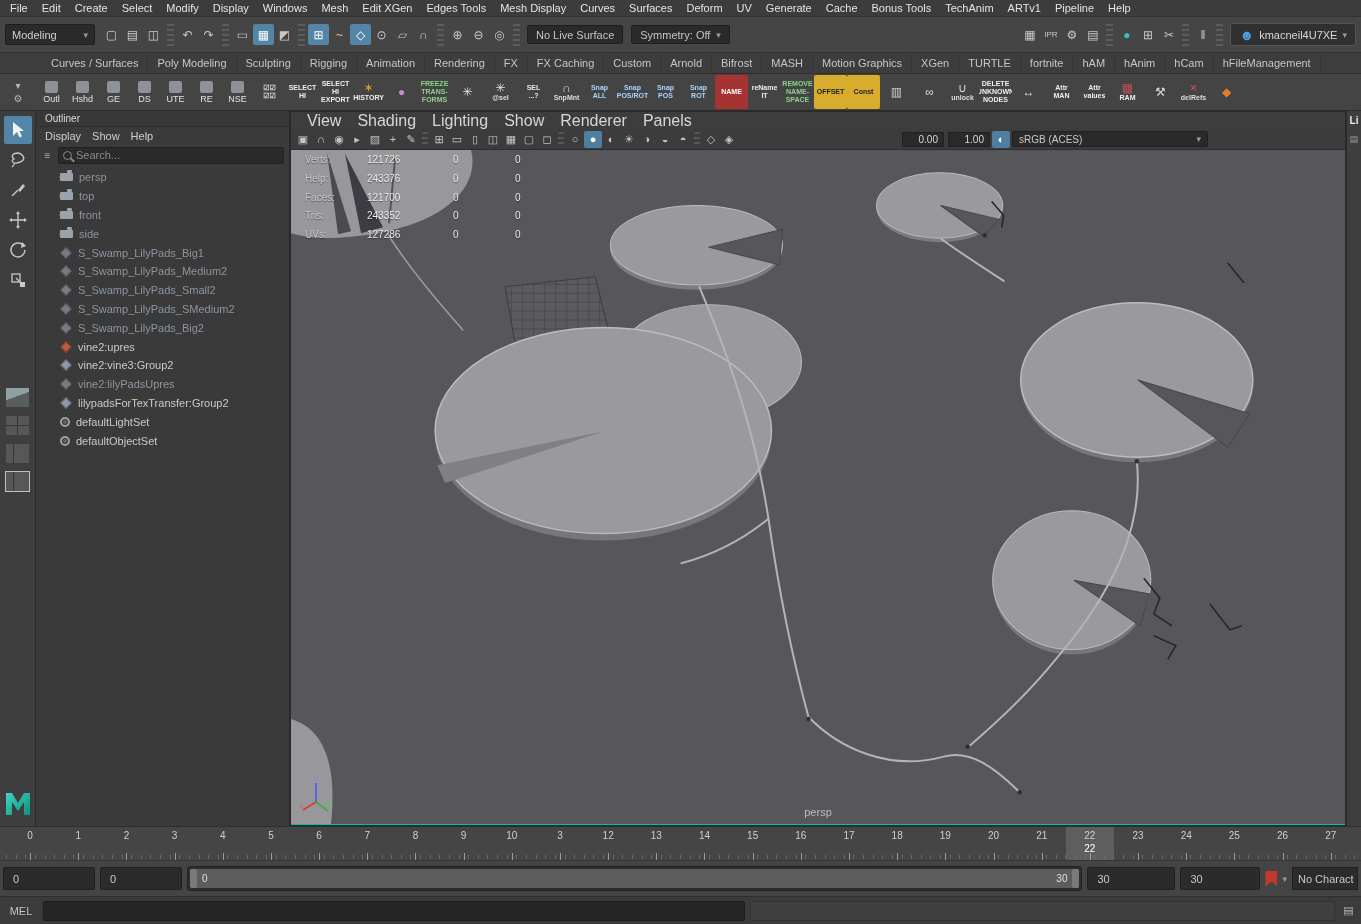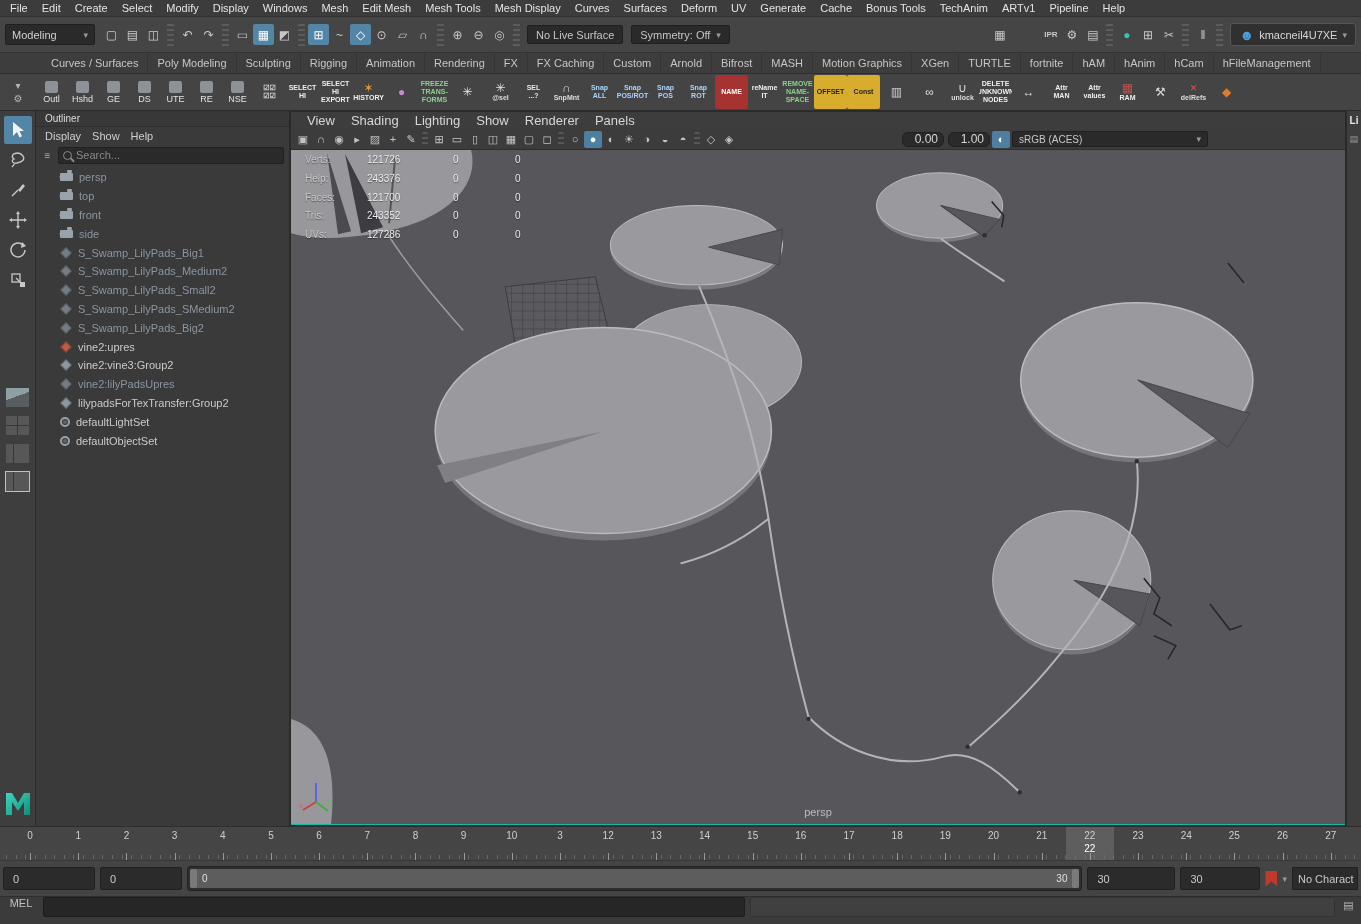--- a/index.html
+++ b/index.html
@@ -16,21 +16,21 @@
   .menu-item { font-size:11px; color:#e4e4e4; padding:1px 7px; cursor:default; }
 
   
   .statusline { height:36px; background:#454545; display:flex; align-items:center; padding:0 5px; border-bottom:1px solid #333; }
   .mode-select { width:90px; height:21px; background:#2a2a2a; border:1px solid #1f1f1f; border-radius:2px; display:flex; align-items:center; justify-content:space-between; padding:0 6px; font-size:11px; color:#d0d0d0; margin-right:6px; }
   .caret { font-size:9px; color:#9a9a9a; }
   .sl-icons { display:flex; align-items:center; }
   .sl-icon { width:21px; height:21px; display:flex; align-items:center; justify-content:center; font-size:12px; color:#c8c8c8; border-radius:2px; }
   .sl-icon.active { background:#5285a6; color:#fff; }
   .sl-icon.teal { color:#35c4b5; }
-  .sl-icon.txt { font-size:8px; font-weight:bold; letter-spacing:0;margin-left:30px; }
+  .sl-icon.txt { font-size:8px; font-weight:normal; letter-spacing:0; }
   .sl-icon.sep { width:7px; height:22px; margin:0 3px; background:repeating-linear-gradient(180deg,#5c5c5c 0 2px,transparent 2px 5px); border-radius:0; }
   .sl-field { height:19px; background:#2a2a2a; border:1px solid #1f1f1f; border-radius:2px; padding:0 8px; font-size:11px; color:#c4c4c4; display:flex; align-items:center; gap:6px; margin:0 4px; white-space:nowrap; }
   .sl-right { margin-left:auto; display:flex; align-items:center; }
   .user-chip { display:flex; align-items:center; gap:5px; background:#303030; border:1px solid #555; border-radius:3px; height:23px; padding:0 8px; margin-left:4px; font-size:11px; color:#d8d8d8; }
   .user-avatar { color:#4da0e0; font-size:14px; line-height:1; }
 
   
   .shelf-tabs { height:21px; background:#3d3d3d; border-bottom:1px solid #2d2d2d; display:flex; align-items:center; padding-left:42px; overflow:hidden; }
   .shelf-tab { font-size:11px; color:#c6c6c6; padding:3px 9px; border-right:1px solid #343434; white-space:nowrap; cursor:default; }
 
@@ -91,27 +91,27 @@
   .orow.muted .ic-mesh { opacity:.7; }
   .ic-ref { width:8px; height:8px; background:#c05b4a; border:1px solid #8c4034; transform:rotate(45deg); margin:0 2px; }
   .orow.ref .ic-ref { display:inline-block; }
   .ic-set { width:10px; height:10px; border:2px solid #9aa2ab; border-radius:50%; position:relative; }
   .ic-set::after { content:""; position:absolute; inset:1px; border-radius:50%; background:#5c646d; }
   .orow.set .ic-set { display:inline-block; }
 
   
   .viewport { flex:1; display:flex; flex-direction:column; min-width:0; background:#3c3c3c; border:1px solid #2a2a2a; }
   .vp-menus { height:17px; display:flex; align-items:center; padding-left:8px; background:#3d3d3d; }
-  .vp-menu-item { font-size:13px; color:#d6d6d6; padding:1px 8px; cursor:default; }
+  .vp-menu-item { font-size:16px; color:#d6d6d6; padding:1px 8px; cursor:default; }
   .vp-toolbar { height:21px; display:flex; align-items:center; background:#3c3c3c; border-bottom:1px solid #2e2e2e; padding:0 3px; }
   .vp-icon { width:18px; height:17px; display:flex; align-items:center; justify-content:center; font-size:11px; color:#c3c3c3; border-radius:2px; flex:none; }
   .vp-icon.active { background:#4f7fa0; color:#fff; }
   .vp-icon.sep { width:6px; background:repeating-linear-gradient(180deg,#585858 0 2px,transparent 2px 5px); height:15px; margin:0 2px; }
   .vt-gap { flex:1; }
-  .vt-field { width:42px; height:15px; background:#2a2a2a; border:1px solid #202020; border-radius:6px; font-size:12px; color:#d5d5d5; display:flex; align-items:center; justify-content:flex-end; padding:0 5px; margin:0 2px; flex:none; }
+  .vt-field { width:42px; height:15px; background:#2a2a2a; border:1px solid #202020; border-radius:0; font-size:10px; color:#d5d5d5; display:flex; align-items:center; justify-content:flex-end; padding:0 5px; margin:0 2px; flex:none; }
   .vt-dropdown { width:196px; height:16px; background:#2a2a2a; border:1px solid #202020; border-radius:2px; font-size:10px; color:#c8c8c8; display:flex; align-items:center; justify-content:space-between; padding:0 6px; margin:0 2px; flex:none; }
   .vt-spacer { width:132px; flex:none; }
   .vp-canvas { flex:1; position:relative; background:#56565b; overflow:hidden; border-bottom:1px solid #14b8a6; }
   .scene-svg { position:absolute; inset:0; width:100%; height:100%; }
   .hud { position:absolute; top:1px; left:14px; z-index:2; }
   .hud-row { display:grid; grid-template-columns:62px 86px 62px 62px; font-size:10px; line-height:18.8px; color:#c9c9c9; text-shadow:0 1px 1px rgba(0,0,0,.45); }
   .hud-val { color:#ececec; }
   .persp-label { position:absolute; bottom:6px; left:0; right:0; text-align:center; font-size:11px; color:#bdbdbd; z-index:2; }
   .axis-gizmo { position:absolute; left:8px; bottom:8px; z-index:2; }
 
@@ -135,21 +135,21 @@
   .rs-field { height:23px; background:#2b2b2b; border:1px solid #202020; border-radius:2px; color:#c8c8c8; font-size:11px; display:flex; align-items:center; padding:0 9px; flex:none; }
   .rs-f1 { width:92px; } .rs-f2 { width:82px; } .rs-f3 { width:88px; } .rs-f4 { width:80px; }
   .rs-track { flex:1; height:25px; background:#2e2e2e; border:1px solid #222; border-radius:3px; position:relative; }
   .rs-bar { position:absolute; inset:2px; background:#5d5d5d; border-radius:2px; display:flex; align-items:center; justify-content:space-between; font-size:10px; color:#e0e0e0; padding:0 12px; }
   .rs-bar::before, .rs-bar::after { content:""; position:absolute; top:0; bottom:0; width:7px; background:#7a7a7a; border-radius:2px; }
   .rs-bar::before { left:0; } .rs-bar::after { right:0; }
   .bookmark-icon { width:12px; height:16px; background:#c0392b; clip-path:polygon(0 0,100% 0,100% 100%,50% 68%,0 100%); flex:none; cursor:pointer; }
   .char-field { width:66px; height:23px; background:#2b2b2b; border:1px solid #202020; color:#c8c8c8; font-size:11px; display:flex; align-items:center; padding:0 5px; overflow:hidden; white-space:nowrap; flex:none; }
 
   
-  .cmdline { height:28px; background:#3b3b3b; border-top:1px solid #2e2e2e; display:flex; gap:5px; padding:0 4px; }
+  .cmdline { height:28px; background:#3b3b3b; border-top:1px solid #2e2e2e; display:flex; align-items:center; gap:5px; padding:0 4px; }
   .cmd-label { width:34px; text-align:center; font-size:11px; color:#c0c0c0; cursor:pointer; }
   .cmd-input { width:702px; height:20px; background:#262626; border:1px solid #1d1d1d; border-radius:2px; color:#ddd; font-family:"DejaVu Sans Mono",monospace; font-size:11px; padding:0 5px; outline:0; }
   .cmd-result { flex:1; height:20px; background:#404040; border:1px solid #333; border-radius:2px; }
   .script-editor-icon { width:17px; height:17px; display:flex; align-items:center; justify-content:center; color:#b5b5b5; font-size:11px; cursor:pointer; }
 </style>
 </head>
 <body>
 
 <div class="app">
 
@@ -164,23 +164,23 @@
       <span class="menu-item">Select</span>
 
       <span class="menu-item">Modify</span>
 
       <span class="menu-item">Display</span>
 
       <span class="menu-item">Windows</span>
 
       <span class="menu-item">Mesh</span>
 
-      <span class="menu-item">Edit Mesh</span>
-
-      <span class="menu-item">Mesh Tools</span>
+      <span class="menu-item">Edit XGen</span>
+
+      <span class="menu-item">Edges Tools</span>
 
       <span class="menu-item">Mesh Display</span>
 
       <span class="menu-item">Curves</span>
 
       <span class="menu-item">Surfaces</span>
 
       <span class="menu-item">Deform</span>
 
       <span class="menu-item">UV</span>

